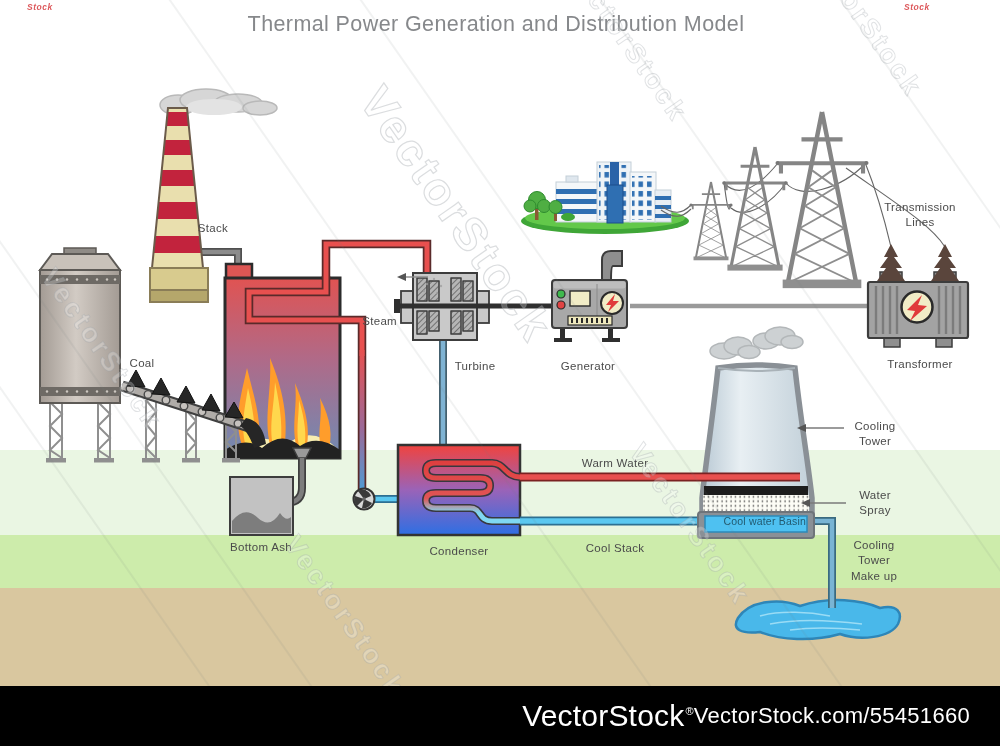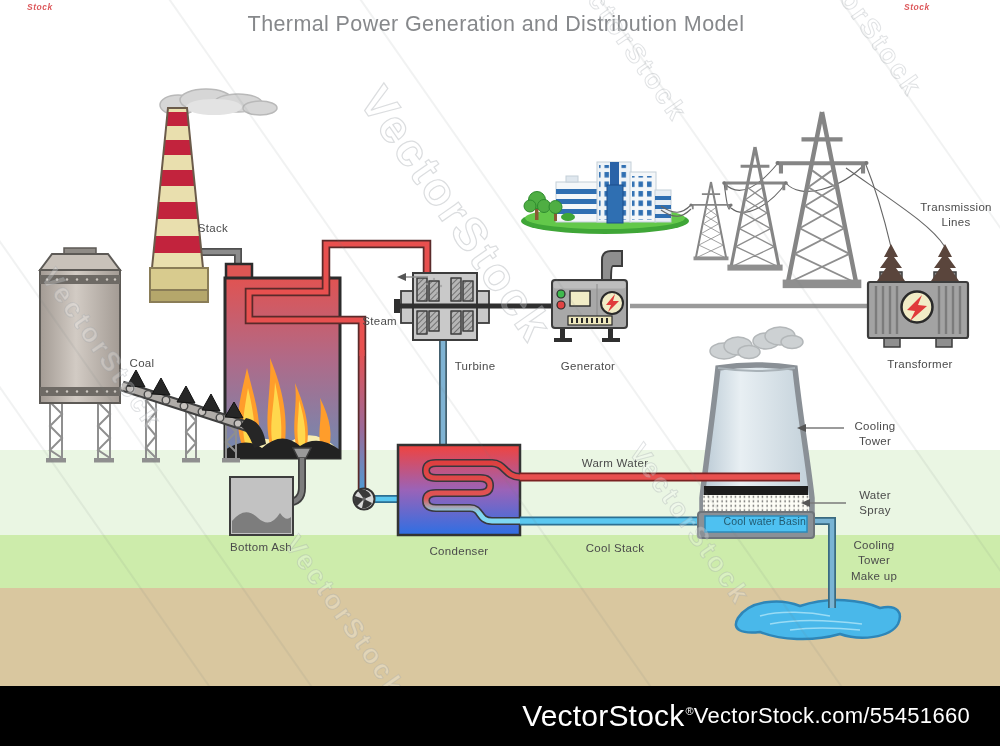--- a/index.html
+++ b/index.html
@@ -415,21 +415,21 @@
 </g>
 </svg>
 
 <div class="title">Thermal Power Generation and Distribution Model</div>
 
 <div class="lbl" style="left:178px;top:221px;width:70px;">Stack</div>
 <div class="lbl" style="left:117px;top:356px;width:50px;">Coal</div>
 <div class="lbl right" style="left:340px;top:270px;width:57px;margin-top:44px;">Steam</div>
 <div class="lbl" style="left:430px;top:359px;width:90px;">Turbine</div>
 <div class="lbl" style="left:543px;top:359px;width:90px;">Generator</div>
-<div class="lbl" style="left:911px;top:200px;width:90px;">Transmission
+<div class="lbl" style="left:875px;top:200px;width:90px;">Transmission
 Lines</div>
 <div class="lbl" style="left:875px;top:357px;width:90px;">Transformer</div>
 <div class="lbl" style="left:840px;top:419px;width:70px;">Cooling
 Tower</div>
 <div class="lbl" style="left:843px;top:488px;width:64px;">Water
 Spray</div>
 <div class="basin-lbl">Cool water Basin</div>
 <div class="lbl" style="left:570px;top:456px;width:90px;">Warm Water</div>
 <div class="lbl" style="left:570px;top:541px;width:90px;">Cool Stack</div>
 <div class="lbl" style="left:414px;top:544px;width:90px;">Condenser</div>

